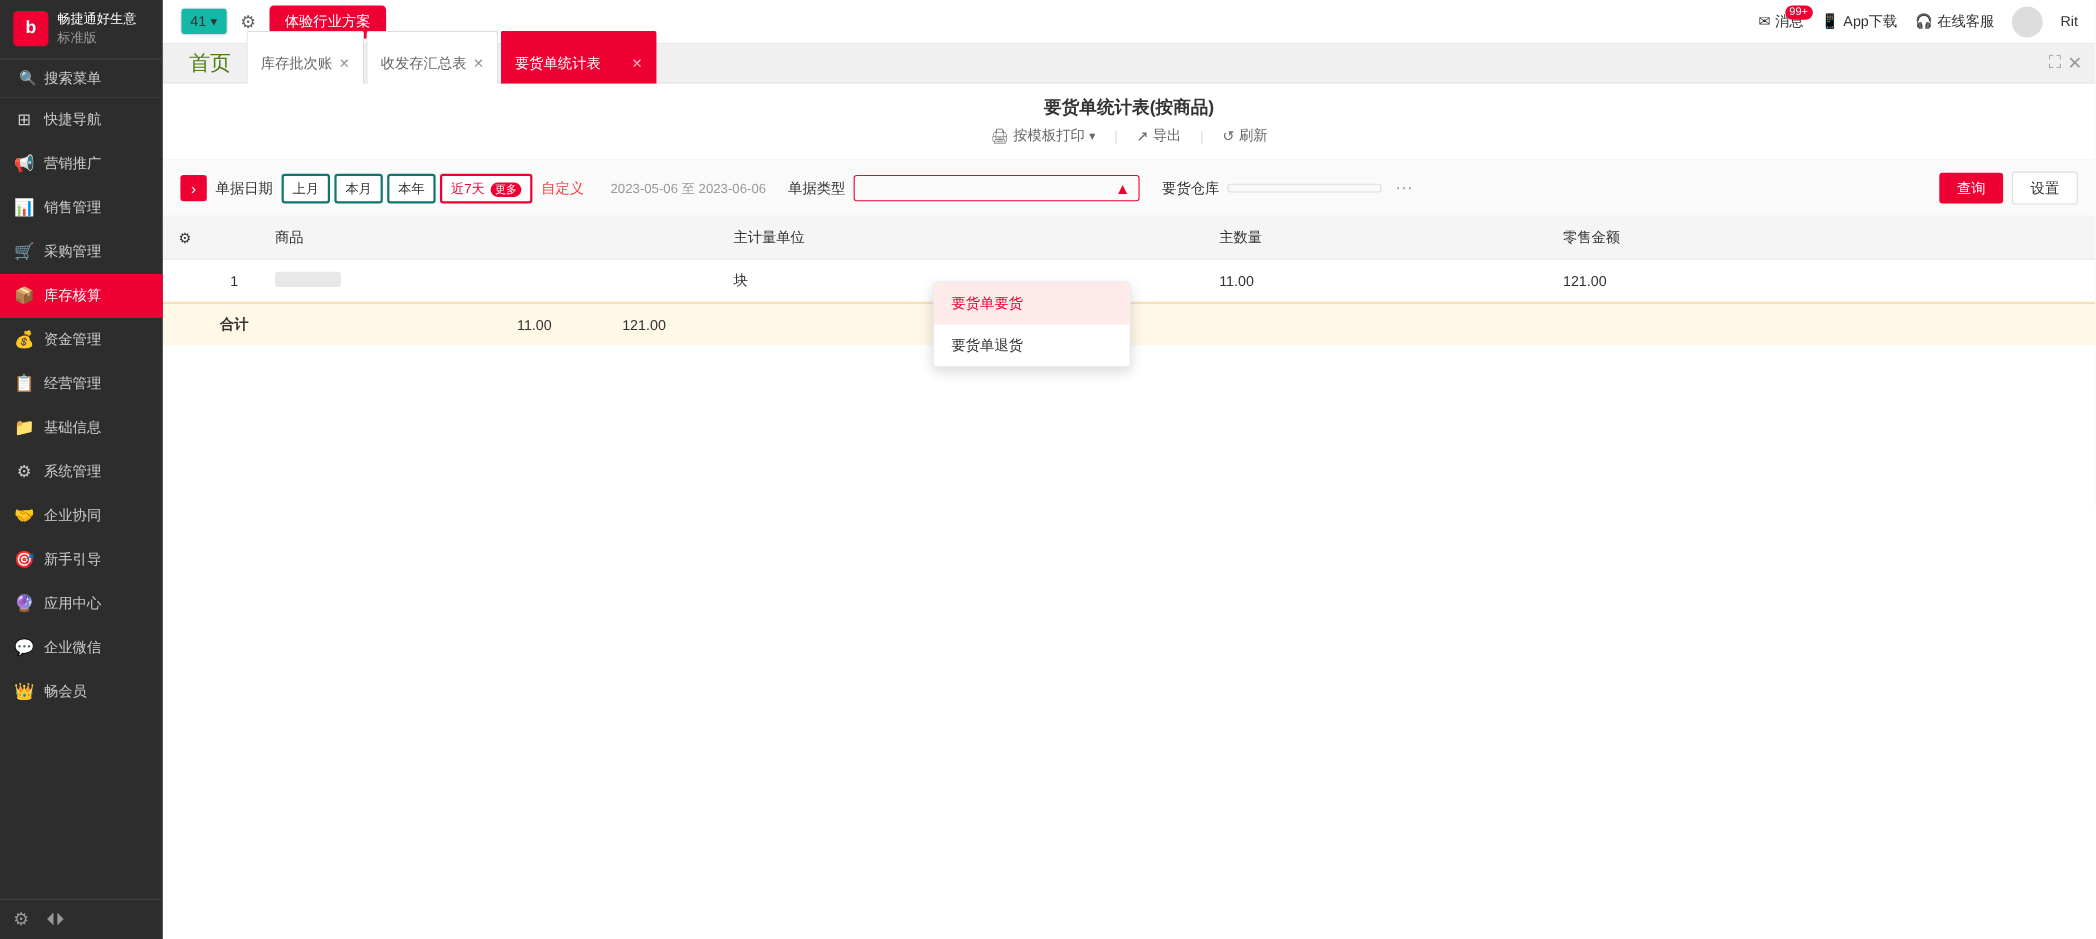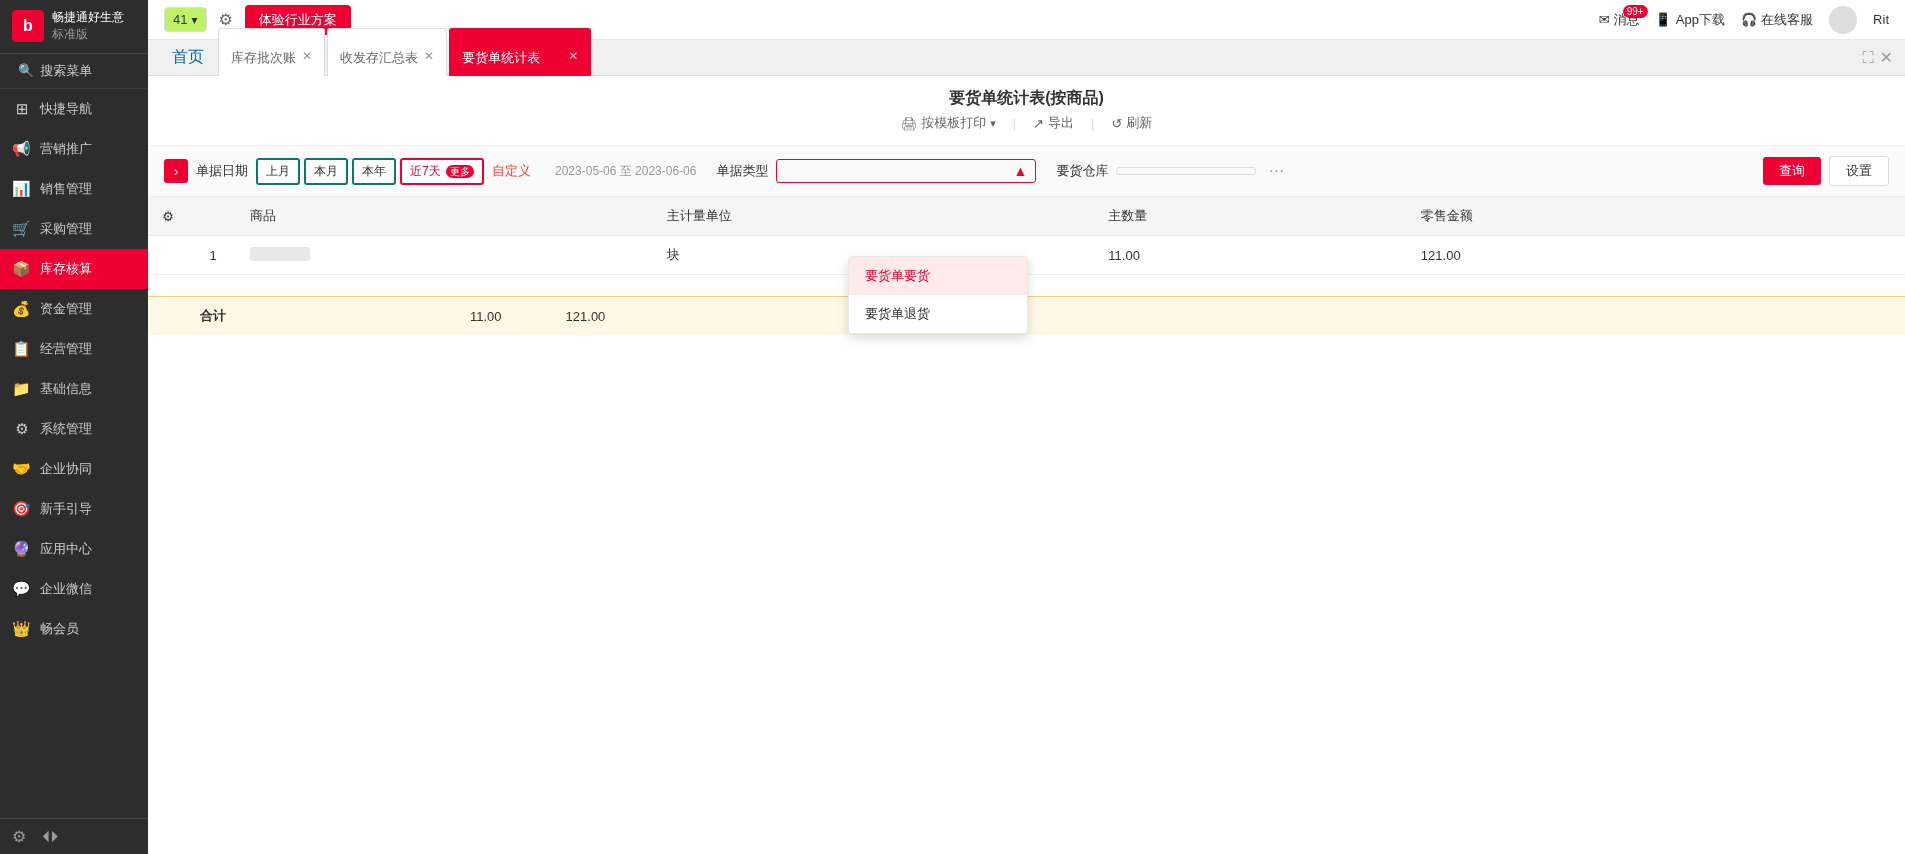--- a/index.html
+++ b/index.html
@@ -21,37 +21,37 @@
     .sidebar-item.active { background: #e03; color: white; }
     .sidebar-item-icon { width: 20px; height: 20px; margin-right: 8px; display: flex; align-items: center; justify-content: center; font-size: 15px; }
     .sidebar-bottom { padding: 8px 12px; display: flex; gap: 16px; border-top: 1px solid #444; align-items: center; color: #999; }
 
     
     .main-area { flex: 1; display: flex; flex-direction: column; overflow: hidden; }
 
     
     .topbar { height: 40px; background: #fff; border-bottom: 1px solid #e8e8e8; display: flex; align-items: center; justify-content: space-between; padding: 0 16px; }
     .topbar-left { display: flex; align-items: center; gap: 12px; }
-    .topbar-selector { display: flex; align-items: center; gap: 4px; background: #bef264; border: 1px solid #ddd; border-radius: 4px; padding: 4px 8px; cursor: pointer; font-size: 13px; }
+    .topbar-selector { display: flex; align-items: center; gap: 4px; background: #14b8a6; border: 1px solid #ddd; border-radius: 4px; padding: 4px 8px; cursor: pointer; font-size: 13px; }
     .topbar-gear { color: #666; cursor: pointer; font-size: 16px; }
     .topbar-trial-btn { background: #e03; color: white; border: none; padding: 6px 14px; border-radius: 4px; cursor: pointer; font-size: 13px; }
     .topbar-right { display: flex; align-items: center; gap: 16px; }
     .topbar-msg { display: flex; align-items: center; gap: 4px; cursor: pointer; color: #333; font-size: 13px; position: relative; }
     .badge { background: #e03; color: white; font-size: 10px; padding: 1px 4px; border-radius: 8px; position: absolute; top: -6px; right: -8px; white-space: nowrap; }
     .topbar-app { display: flex; align-items: center; gap: 4px; cursor: pointer; color: #333; font-size: 13px; }
     .topbar-service { display: flex; align-items: center; gap: 4px; cursor: pointer; color: #333; font-size: 13px; }
     .topbar-avatar { width: 28px; height: 28px; background: #ddd; border-radius: 50%; cursor: pointer; }
     .topbar-username { font-size: 13px; color: #333; cursor: pointer; }
 
     
     .tabs-bar { height: 36px; background: #f0f0f0; display: flex; align-items: center; padding: 0 12px; gap: 2px; border-bottom: 1px solid #ddd; }
-    .tab { display: flex; align-items: flex-start; padding: 20px 12px; background: #fff; border: 1px solid #ddd; border-bottom: none; cursor: pointer; font-size: 13px; border-radius: 3px 3px 0 0; color: #666; gap: 6px; }
+    .tab { display: flex; align-items: center; padding: 20px 12px; background: #fff; border: 1px solid #ddd; border-bottom: none; cursor: pointer; font-size: 13px; border-radius: 3px 3px 0 0; color: #666; gap: 6px; }
     .tab.active { background: #e03; color: white; border-color: #e03; gap: 28px; }
     .tab-close { font-size: 12px; opacity: 0.7; }
-    .tab-home { padding: 6px 12px; font-size: 16px; cursor: pointer; color: #0369a1; }
+    .tab-home { padding: 6px 12px; font-size: 19px; cursor: pointer; color: #4d7c0f; }
     .tab-fullscreen { margin-left: auto; font-size: 16px; cursor: pointer; color: #999; }
     .tab-close-all { font-size: 16px; cursor: pointer; color: #999; margin-left: 4px; }
 
     
     .content-area { flex: 1; background: #fff; overflow: auto; position: relative; }
     .page-header { display: flex; align-items: center; justify-content: space-between; padding: 12px 16px 8px; border-bottom: 1px solid #f0f0f0; flex-direction: column; }
     .page-title { font-size: 16px; font-weight: bold; color: #333; }
     .page-actions { display: flex; align-items: center; gap: 8px; }
     .action-btn { display: flex; align-items: center; gap: 4px; cursor: pointer; color: #666; font-size: 13px; padding: 4px 8px; border: 1px solid transparent; border-radius: 3px; }
     .action-divider { color: #ddd; }
@@ -84,21 +84,21 @@
     
     .table-container { overflow: auto; }
     table { width: 100%; border-collapse: collapse; }
     thead { background: #f5f5f5; }
     thead th { padding: 10px 12px; text-align: left; font-size: 13px; font-weight: normal; color: #333; border-bottom: 1px solid #e8e8e8; white-space: nowrap; }
     tbody tr td { padding: 10px 12px; font-size: 13px; color: #333; border-bottom: 1px solid #f0f0f0; }
     .td-center { text-align: center; }
     .td-blurred { background: #e8e8e8; border-radius: 3px; height: 14px; width: 60px; display: inline-block; }
 
     
-    .table-footer { background: #fff8e7; border-top: 1px solid #f0d080; display: flex; align-items: center; padding: 10px 12px; gap: 32px; position: sticky; bottom: 0; margin-top: 21px; }
+    .table-footer { background: #fff8e7; border-top: 1px solid #f0d080; display: flex; align-items: center; padding: 10px 12px; gap: 32px; position: sticky; bottom: 0; }
     .footer-label { font-size: 13px; color: #333; font-weight: bold; padding-left: 40px; }
     .footer-val { font-size: 13px; color: #333; }
 
     
     .th-gear { width: 40px; text-align: center; }
 
     
     ::-webkit-scrollbar { width: 6px; height: 6px; }
     ::-webkit-scrollbar-thumb { background: #ccc; border-radius: 3px; }
   </style>

